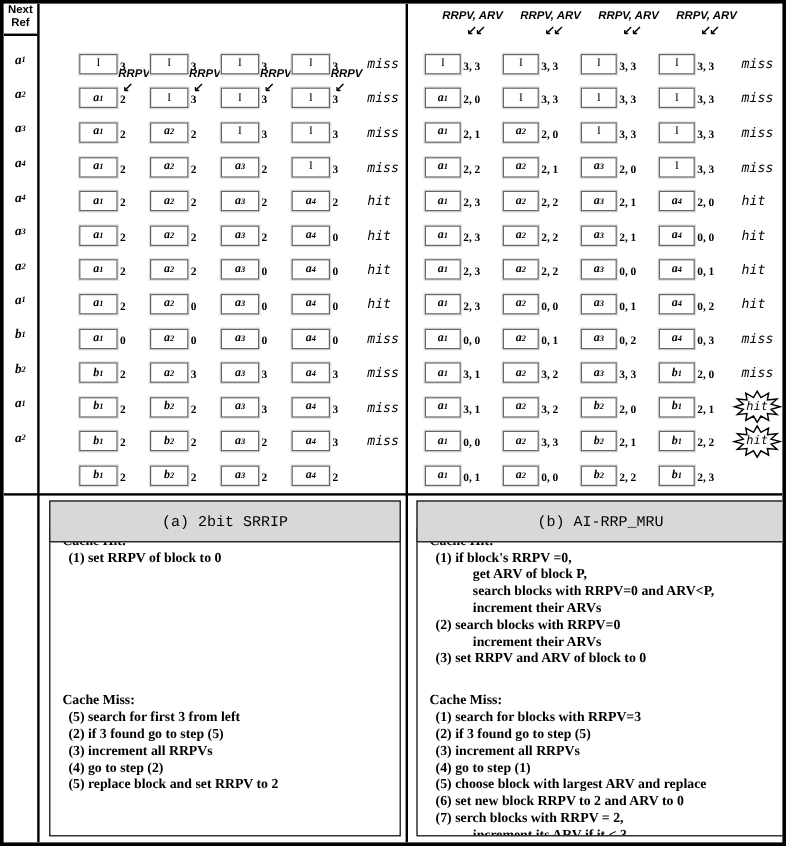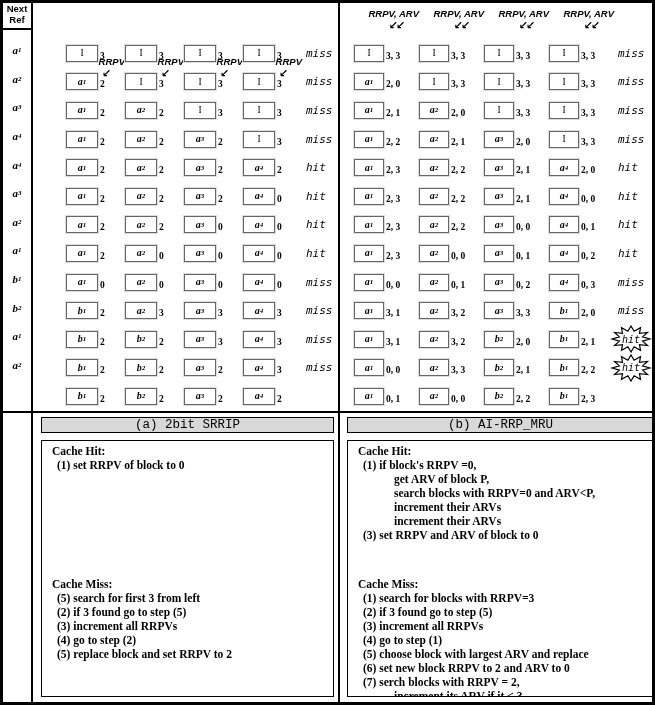--- a/index.html
+++ b/index.html
@@ -50,21 +50,21 @@
   .bsub{font-size:7px;line-height:6px;font-style:italic;font-weight:700;}
   .val{font:700 9.5px "Liberation Serif",serif;line-height:9px;margin-left:2px;margin-bottom:1px;
        white-space:nowrap;}
   .result{font:italic 500 11px "DejaVu Sans Mono",monospace;margin-left:4px;white-space:nowrap;}
   .burst{position:relative;width:42px;height:28px;margin-left:-4px;display:flex;align-items:center;
          justify-content:center;flex:none;}
   .burst svg{position:absolute;left:0;top:0;}
   .burst-label{position:relative;z-index:1;font:italic 500 10px "DejaVu Sans Mono",monospace;}
 
   
-  .caption{position:absolute;top:414px;height:16px;box-sizing:border-box;background:#d8d8d8;
+  .caption{position:absolute;top:414px;height:35px;box-sizing:border-box;background:#d8d8d8;
            border:1.5px solid #000;display:flex;align-items:center;justify-content:center;
            font:12.5px "Liberation Mono",monospace;white-space:nowrap;z-index:2;}
   .sec-a .caption{left:8px;right:4px;}
   .sec-b .caption{left:7px;right:4px;}
 
   
   .algo-box{position:absolute;top:437px;bottom:5px;box-sizing:border-box;border:1.5px solid #000;
             padding:3px 4px 2px 10px;font:700 11.5px "Liberation Serif",serif;overflow:hidden;}
   .sec-a .algo-box{left:8px;right:4px;}
   .sec-b .algo-box{left:7px;right:4px;}
@@ -1001,20 +1001,21 @@
       </div>
     <div class="caption">(b) AI-RRP_MRU</div>
     <div class="algo-box">
       <div class="hit-block">
         <div class="algo-title">Cache Hit:</div>
         <div>
             <div class="algo-line i1">(1) if block's RRPV =0,</div>
             <div class="algo-line i2">get ARV of block  P,</div>
             <div class="algo-line i2">search blocks with RRPV=0 and ARV&lt;P,</div>
             <div class="algo-line i2">increment their ARVs</div>
+            <div class="algo-line i1">(2) search blocks with RRPV=0</div>
             <div class="algo-line i2">increment their ARVs</div>
             <div class="algo-line i1">(3) set RRPV and ARV of block to 0</div>
           </div>
       </div>
       <div>
         <div class="algo-title">Cache Miss:</div>
         <div>
             <div class="algo-line i1">(1) search for blocks with RRPV=3</div>
             <div class="algo-line i1">(2) if 3 found go to step (5)</div>
             <div class="algo-line i1">(3) increment all RRPVs</div>

